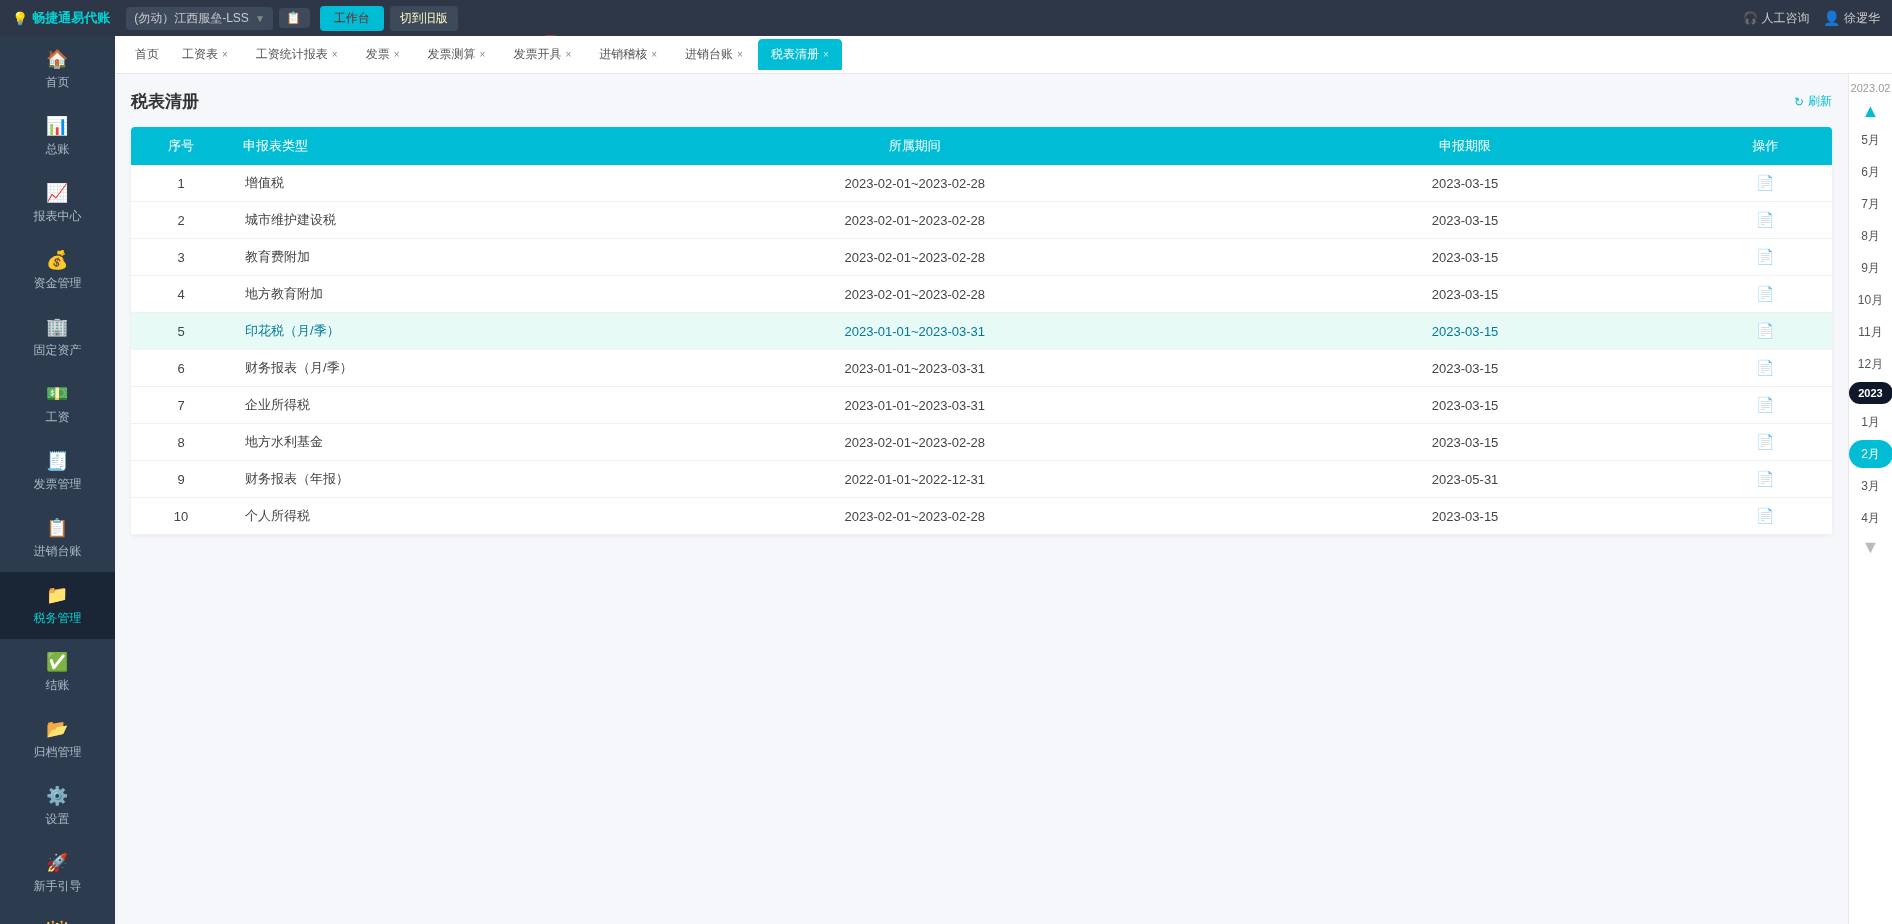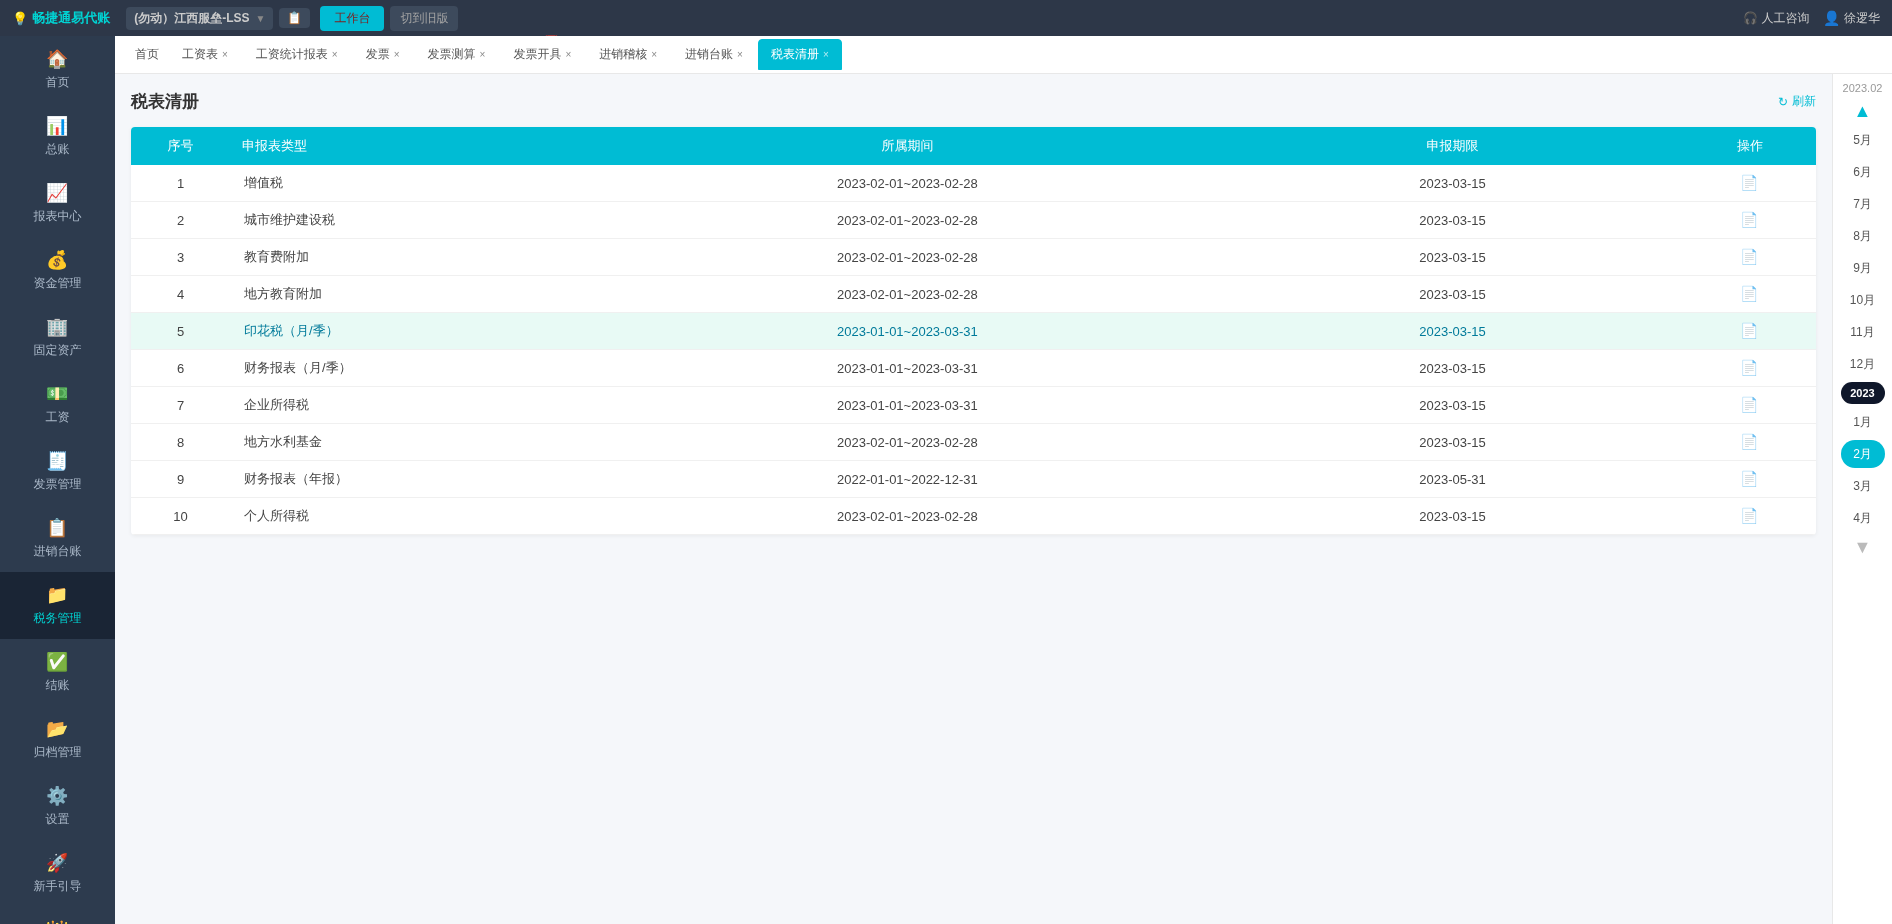--- a/index.html
+++ b/index.html
@@ -24,21 +24,20 @@
       display: flex; align-items: center; gap: 4px;
     }
     .top-bar .company-selector {
       display: flex; align-items: center; gap: 6px;
       background: #3d4a5c;
       border-radius: 4px;
       padding: 3px 8px;
       cursor: pointer;
       color: #ccc;
       font-size: 12px;
-      font-weight: bold;
     }
     .top-bar .company-selector .chevron { color: #888; font-size: 10px; }
     .top-bar .icon-btn {
       background: #3d4a5c;
       border: none;
       color: #ccc;
       border-radius: 4px;
       padding: 3px 8px;
       margin-left: 6px;
       cursor: pointer;
@@ -49,21 +48,21 @@
       color: #7f1d1d;
       border: none;
       border-radius: 4px;
       padding: 4px 14px;
       margin-left: 10px;
       cursor: pointer;
       font-size: 12px;
     }
     .top-bar .btn-switch {
       background: #3d4a5c;
-      color: #a3a3a3;
+      color: #fef9c3;
       border: none;
       border-radius: 4px;
       padding: 4px 10px;
       margin-left: 6px;
       cursor: pointer;
       font-size: 12px;
     }
     .top-bar .period {
       margin-left: 10px;
       color: #ccc;
@@ -226,21 +225,21 @@
     .data-table tbody td:nth-child(2) { text-align: left; }
 
     .action-icon {
       cursor: pointer;
       color: #aaa;
       font-size: 15px;
     }
 
     
     .timeline-panel {
-      width: 60px;
+      width: 44px;
       background: #fff;
       border-left: 1px solid #e8e8e8;
       display: flex;
       flex-direction: column;
       align-items: center;
       padding: 8px 0;
       flex-shrink: 0;
       overflow-y: auto;
       position: relative;
     }

